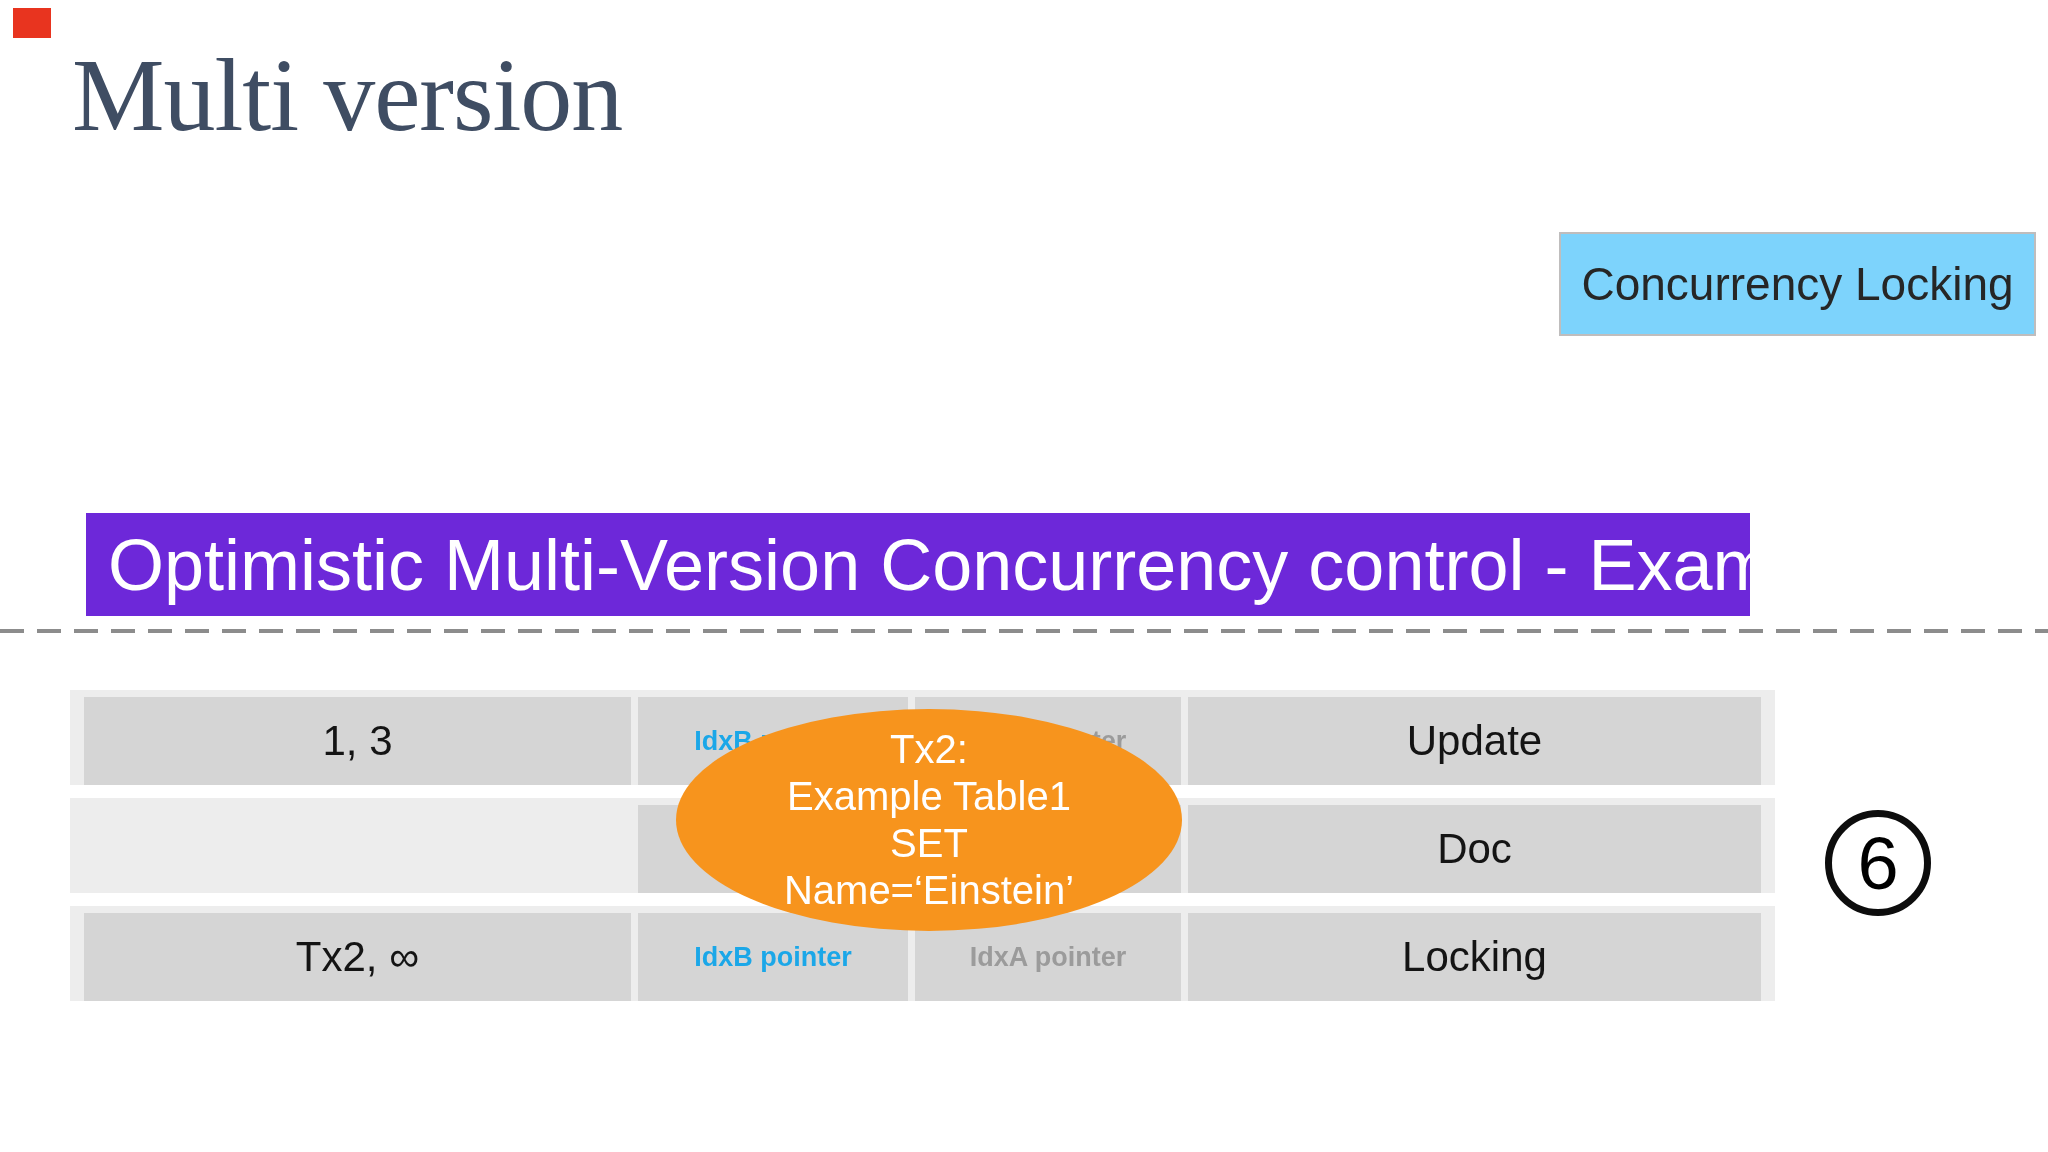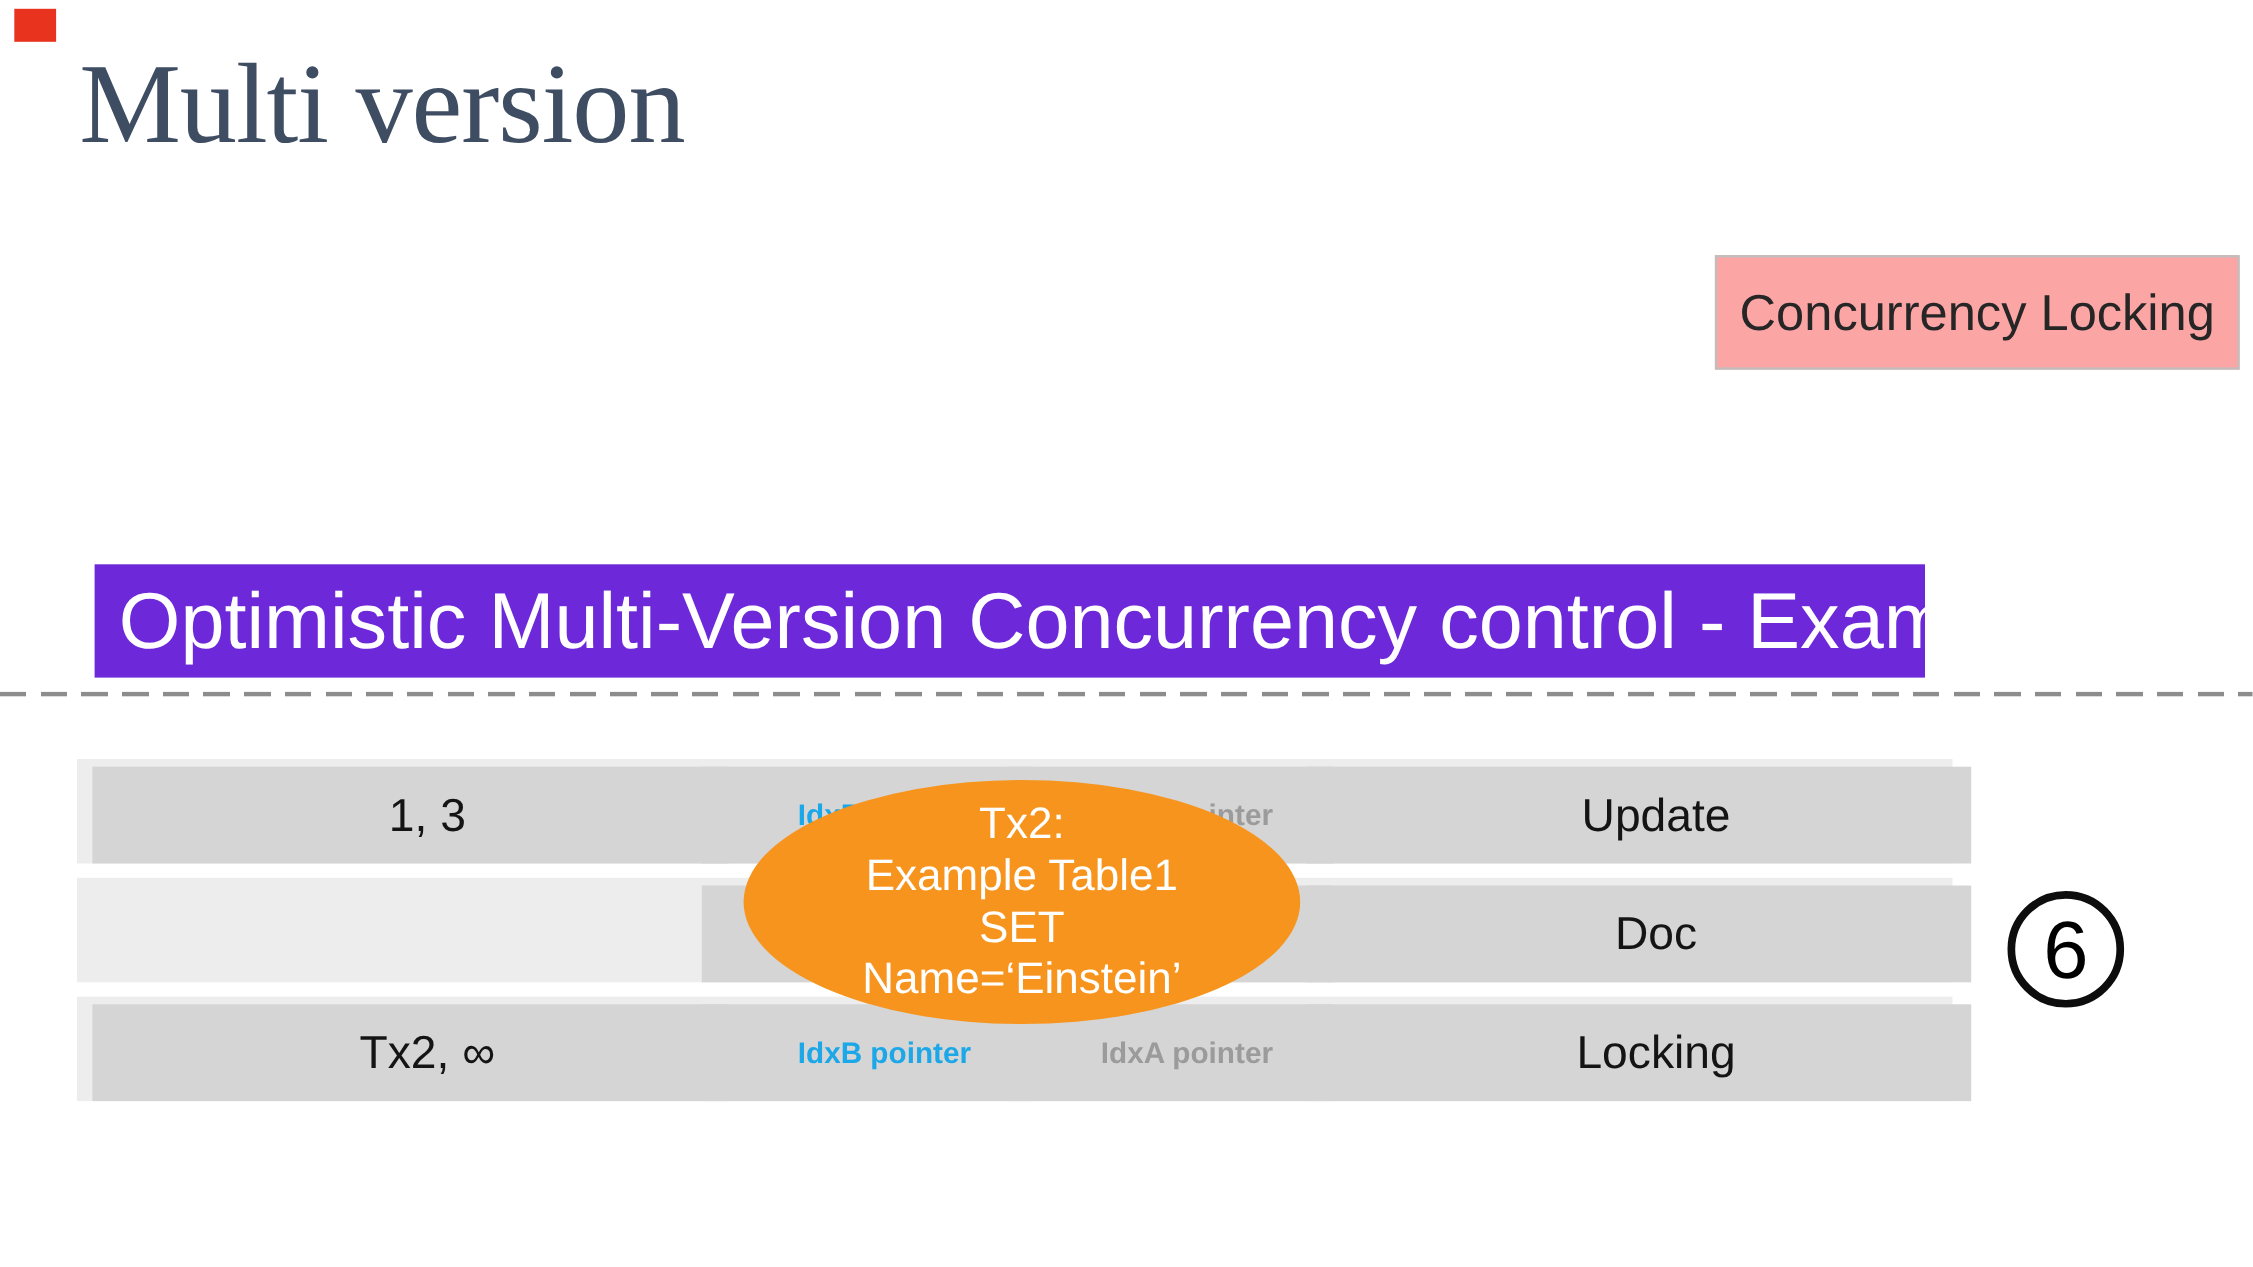--- a/index.html
+++ b/index.html
@@ -41,21 +41,21 @@
   }
 
   
   .concurrency-tag {
     position: absolute;
     left: 1559px;
     top: 232px;
     width: 477px;
     height: 104px;
     box-sizing: border-box;
-    background: #fca5a5;
+    background: #7dd3fc;
     border: 2px solid #bfbdbd;
     display: flex;
     align-items: center;
     justify-content: center;
     font-size: 46px;
     color: #262626;
     text-align: right;
   }
 
   
@@ -108,21 +108,20 @@
     position: absolute;
     top: 7px;
     height: 88px;
     background: #d5d5d5;
     display: flex;
     align-items: center;
     justify-content: center;
     font-size: 42px;
     color: #141414;
     white-space: nowrap;
-    padding-left: 31px;
   }
   .c-range { left: 14px;   width: 547px; }
   .c-idxb  { left: 568px;  width: 270px; font-size: 27px; font-weight: bold; color: #1ba7e8; }
   .c-idxa  { left: 845px;  width: 266px; font-size: 27px; font-weight: bold; color: #9b9b9b; }
   .c-name  { left: 1118px; width: 573px; }
 
   
   .callout {
     position: absolute;
     left: 676px;

